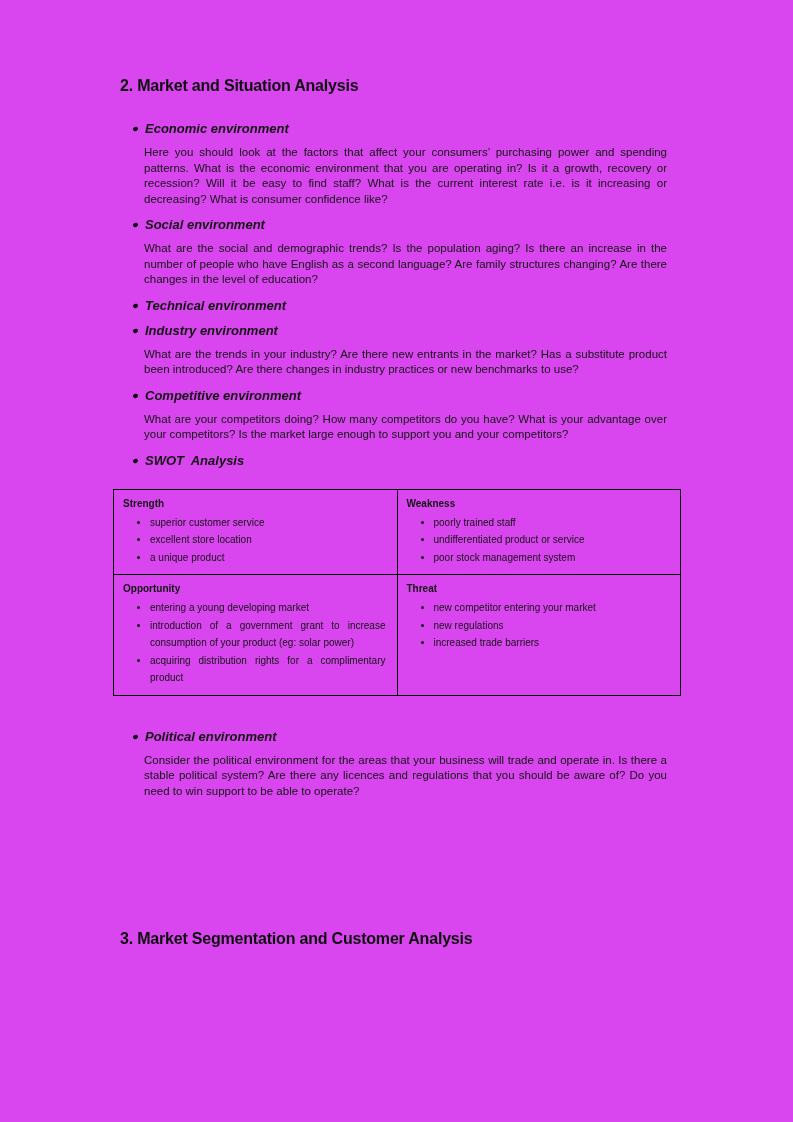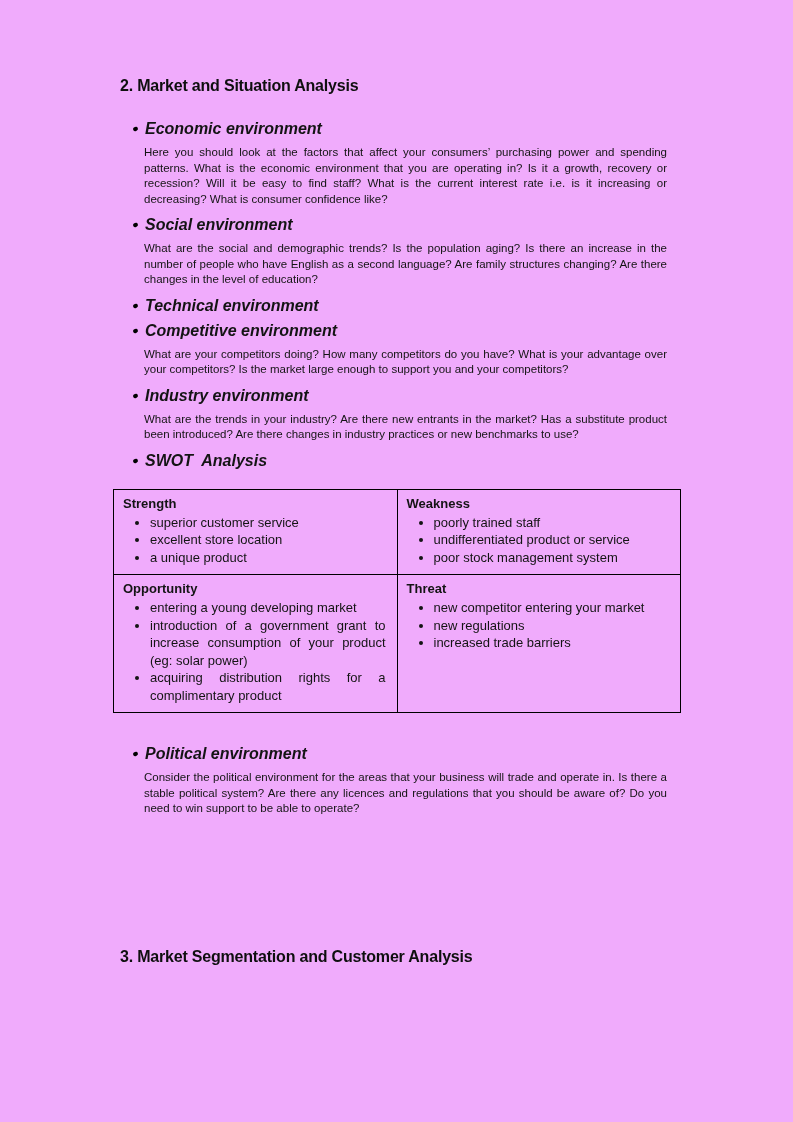--- a/index.html
+++ b/index.html
@@ -1,35 +1,35 @@
 <!DOCTYPE html>
 <html><head>
 <meta charset="utf-8">
 <style>
   html,body { margin:0; padding:0; background:#ffffff; }
   .page {
     position:relative;
     width:793px; height:1122px;
-    background:#f0abfc;
+    background:#d946ef;
     font-family:"Liberation Sans","DejaVu Sans",sans-serif;
     color:#141414;
     overflow:hidden;
   }
   .content {
     position:absolute; left:120px; top:76px; width:557px;
   }
   .doc-heading {
     font-size:16px; font-weight:bold; line-height:20px;
     letter-spacing:-0.2px; margin:0; color:#0f0f0f;
   }
   .section { margin:0; }
   .sec-title {
     display:flex; align-items:center;
     margin:11px 0 0 13px;
-    font-size:16px; font-weight:bold; font-style:italic;
+    font-size:13px; font-weight:bold; font-style:italic;
     line-height:14px; white-space:pre-wrap;
   }
   .sec-title.first { margin-top:26px; }
   .sq-bullet {
     display:inline-block; flex:0 0 auto;
     width:5px; height:4px; margin-right:7px;
     background:#000; border-radius:50%;
     transform:rotate(-20deg);
   }
   .sec-body {
@@ -40,21 +40,21 @@
   table.swot {
     border-collapse:collapse;
     margin:21px 0 0 -7px;
     width:568px;
     table-layout:fixed;
   }
   table.swot td {
     border:1px solid #000;
     vertical-align:top;
     padding:6px 9px 8px 9px;
-    font-size:13px;
+    font-size:10px;
   }
   .cell-title { font-weight:bold; line-height:15px; }
   .cell-list {
     margin:3px 0 0 0; padding:0 0 0 27px;
     list-style:disc;
   }
   .cell-list li {
     line-height:17.5px;
     text-align:justify;
     padding-right:2px;
@@ -85,30 +85,30 @@
     </div>
 
     <div class="section">
       <div class="sec-title">
         <span class="sq-bullet"></span><span>Technical environment</span>
       </div>
     </div>
 
     <div class="section">
       <div class="sec-title">
-        <span class="sq-bullet"></span><span>Competitive environment</span>
+        <span class="sq-bullet"></span><span>Industry environment</span>
       </div>
-      <div class="sec-body">What are your competitors doing?  How many competitors do you have?  What is your advantage over your competitors?  Is the market large enough to support you and your competitors?</div>
+      <div class="sec-body">What are the trends in your industry?  Are there new entrants in the market? Has a substitute product been introduced?  Are there changes in industry practices or new benchmarks to use?</div>
     </div>
 
     <div class="section">
       <div class="sec-title">
-        <span class="sq-bullet"></span><span>Industry environment</span>
+        <span class="sq-bullet"></span><span>Competitive environment</span>
       </div>
-      <div class="sec-body">What are the trends in your industry?  Are there new entrants in the market? Has a substitute product been introduced?  Are there changes in industry practices or new benchmarks to use?</div>
+      <div class="sec-body">What are your competitors doing?  How many competitors do you have?  What is your advantage over your competitors?  Is the market large enough to support you and your competitors?</div>
     </div>
 
     <div class="section">
       <div class="sec-title">
         <span class="sq-bullet"></span><span>SWOT  Analysis</span>
       </div>
     </div>
 
     <table class="swot">
       <tbody>

